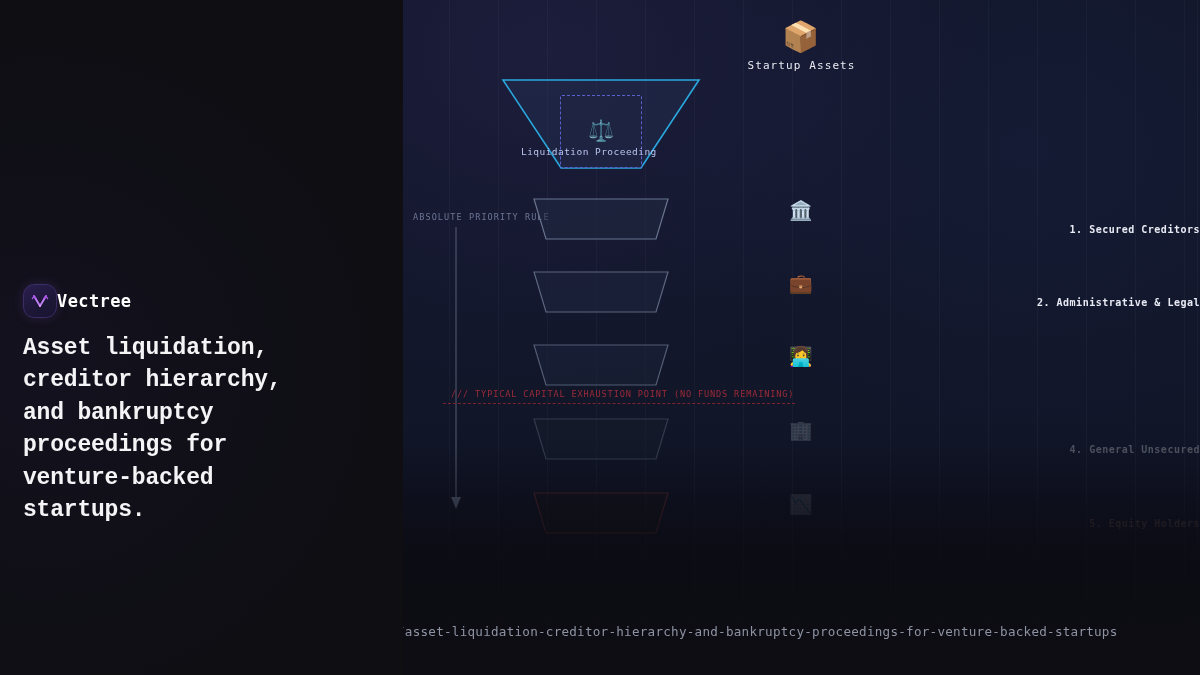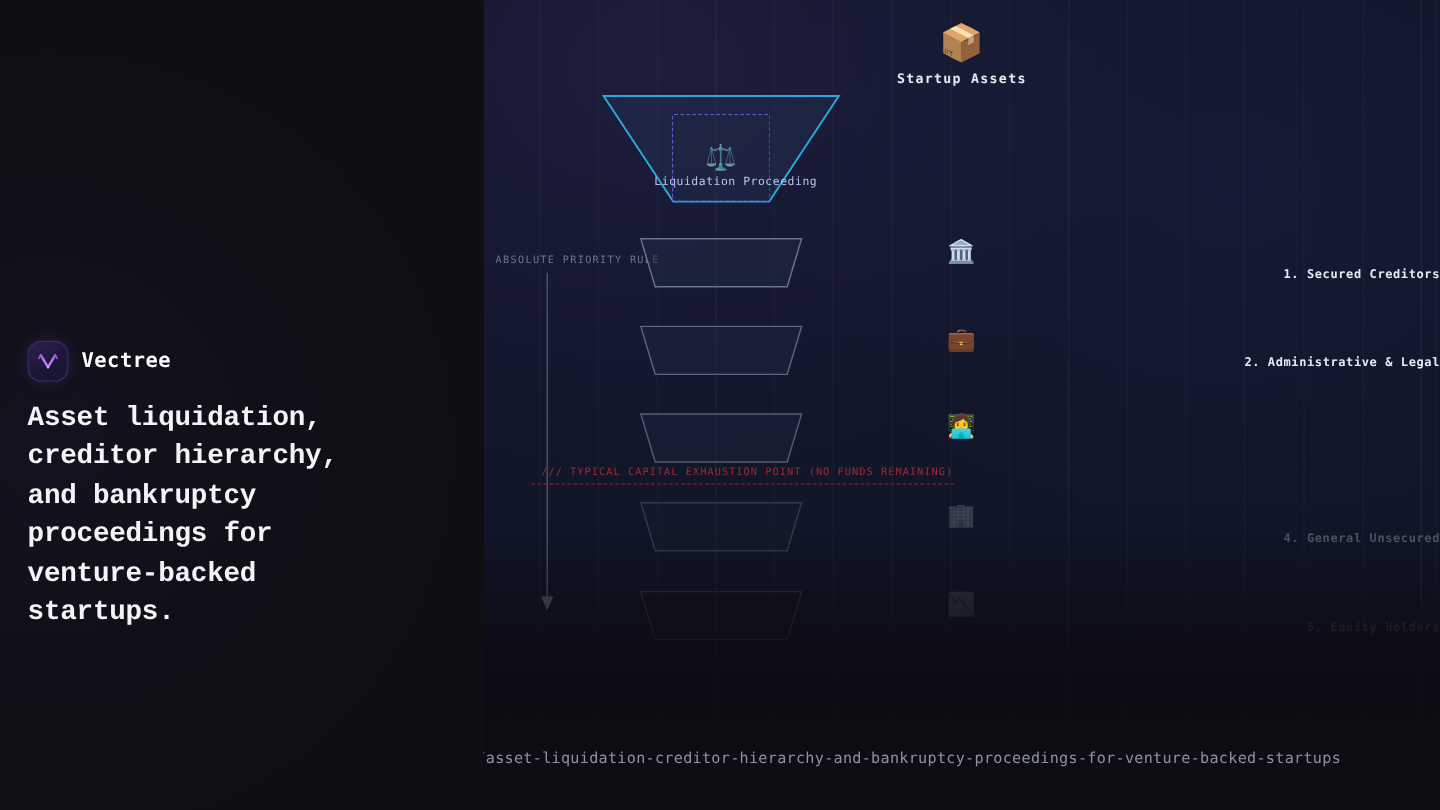--- a/index.html
+++ b/index.html
@@ -12,21 +12,21 @@
   #stage { position:relative; width:1200px; height:675px; background:#0e0e13; }
 
   
   .left-col {
     position:absolute; left:0; top:0; width:403px; height:675px;
     background:
       radial-gradient(120% 70% at 10% 55%, rgba(40,30,70,.22) 0%, rgba(13,13,18,0) 70%),
       #0e0e13;
     z-index:5;
   }
-  .brand { position:absolute; left:23px; top:284px; display:flex; align-items:center; gap:11px; }
+  .brand { position:absolute; left:23px; top:284px; display:flex; align-items:center; }
   .brand-logo {
     width:34px; height:34px; border-radius:11px;
     background:linear-gradient(150deg,#2b1f50 0%,#1d1736 60%,#171430 100%);
     border:1px solid #3b2d66;
     display:flex; align-items:center; justify-content:center;
     box-shadow:0 0 12px rgba(150,90,230,.18);
   }
   .brand-name {
     font-size:17px; font-weight:bold; color:#ffffff; letter-spacing:.4px;
     font-family:"DejaVu Sans Mono","Liberation Mono",monospace;
@@ -58,35 +58,35 @@
     position:absolute; left:0; right:0; bottom:0; height:230px;
     background:linear-gradient(180deg, rgba(11,11,17,0) 0%, rgba(11,11,17,.75) 45%, #0d0d13 100%);
   }
 
   
   .dg { position:absolute; left:0; top:0; width:797px; height:675px; }
 
   .asset-icon { position:absolute; left:0; right:0; top:22px; text-align:center; font-size:30px; line-height:1; }
   .asset-label {
     position:absolute; left:0; right:0; top:59px; text-align:center;
-    font-size:11px; font-weight:bold; color:#e9eaf2; letter-spacing:1.1px;
+    font-size:11px; font-weight:normal; color:#e9eaf2; letter-spacing:1.1px;
   }
 
   .funnel { position:absolute; left:98px; top:76px; }
 
   .liq-box {
     position:absolute; left:157px; top:95px; width:82px; height:73px;
     border:1.4px dashed #5a5fd0;
     background:rgba(30,36,62,.45);
     border-radius:2px;
     display:flex; flex-direction:column; align-items:center; justify-content:center; gap:3px;
   }
   .liq-icon { font-size:21px; line-height:1; opacity:.92; }
   .liq-label {
-    position:absolute; left:-40px; right:-40px; top:50px; text-align:right;
+    position:absolute; left:-40px; right:-40px; top:50px; text-align:left;
     font-size:9.5px; color:#b9c4ee; letter-spacing:.45px; white-space:nowrap;
   }
 
   
   .tier { position:absolute; left:0; width:797px; height:42px; }
   .tier .shape { position:absolute; left:125px; top:0; }
   .tier .ticon {
     position:absolute; left:0; right:0; top:3px; text-align:center;
     font-size:19px; line-height:1;
   }

